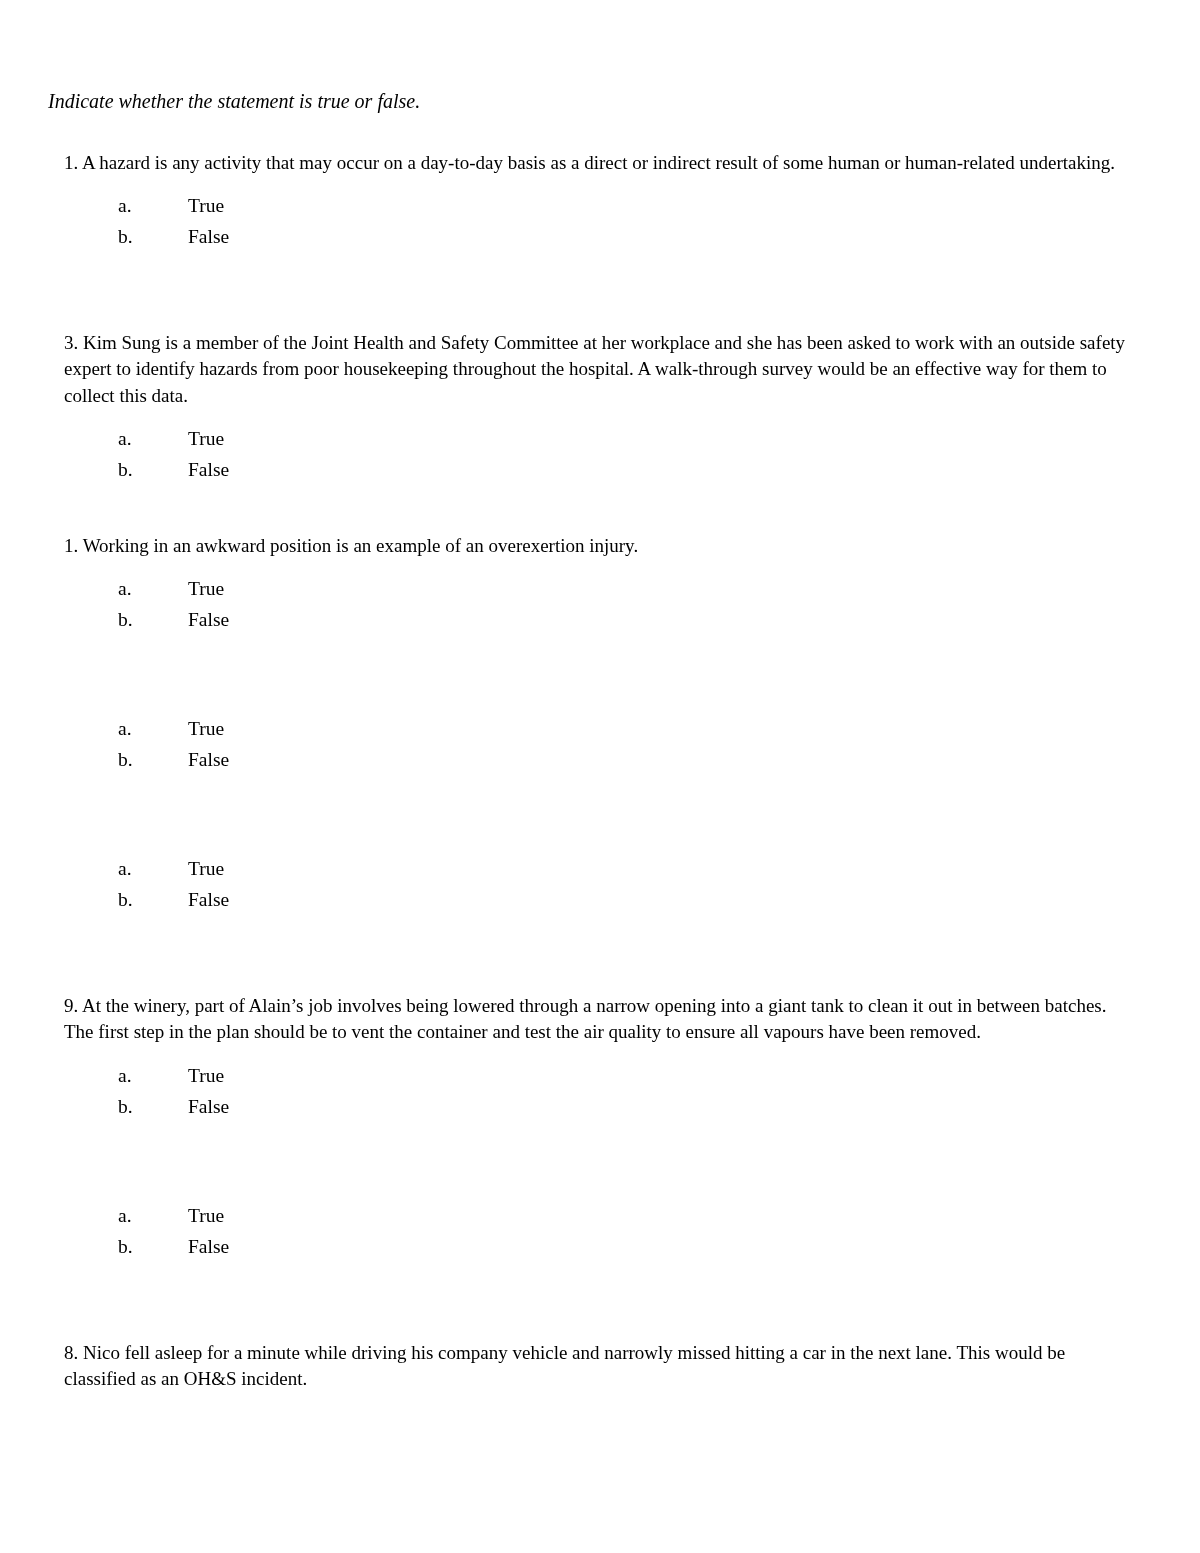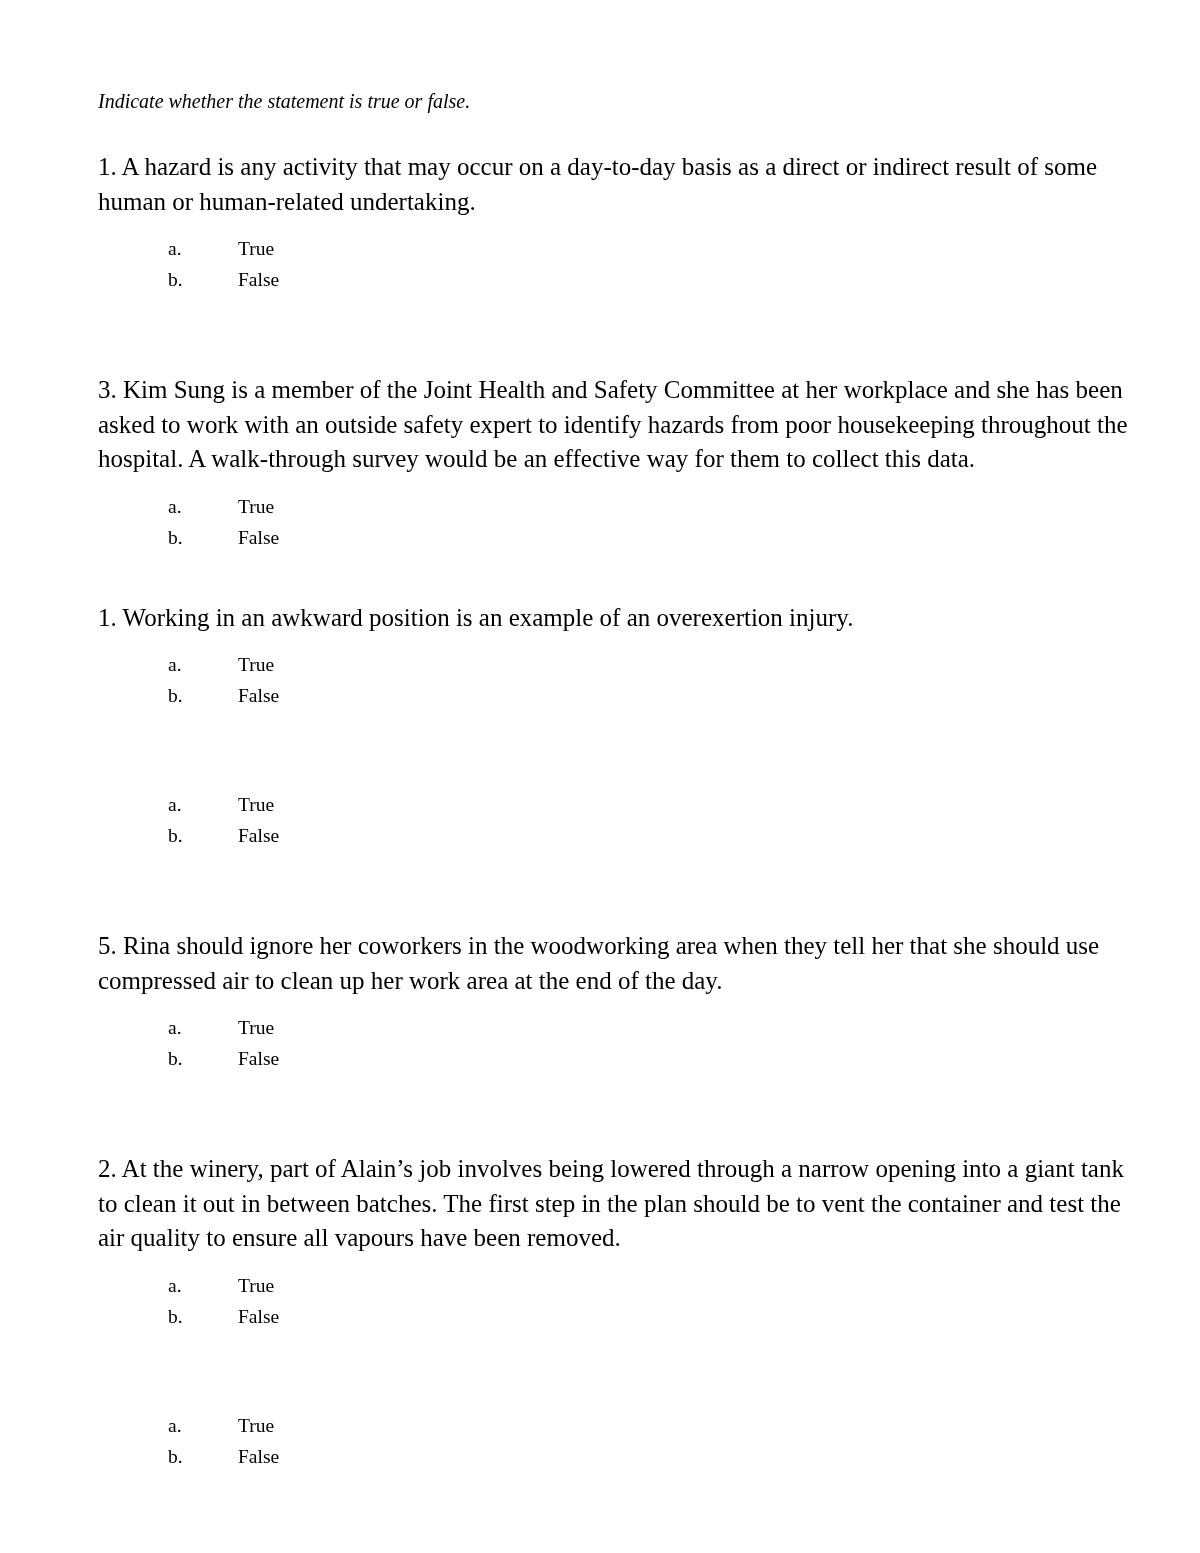--- a/index.html
+++ b/index.html
@@ -5,38 +5,38 @@
   html, body {
     margin: 0;
     padding: 0;
     background: #ffffff;
   }
   .page {
     width: 1200px;
     height: 1553px;
     background: #ffffff;
     box-sizing: border-box;
-    padding: 88px 70px 0 98px;
+    padding: 88px 70px 0 48px;
     font-family: "Liberation Serif", serif;
     color: #000000;
     overflow: hidden;
   }
   .instructions {
     font-style: italic;
     font-size: 20px;
     line-height: 1.3;
     margin: 0 0 36px 0;
   }
   .question {
     margin-bottom: 0;
   }
   .q-text {
-    font-size: 25px;
+    font-size: 19px;
     line-height: 1.38;
-    margin: 0 0 14px 0;
+    margin: 0 0 14px 16px;
   }
   .options {
     margin: 0 0 0 0;
   }
   .option {
     display: flex;
     align-items: baseline;
     padding-left: 70px;
     font-size: 19.5px;
     line-height: 31px;
@@ -114,36 +114,35 @@
       </div>
       <div class="option">
         <span class="opt-letter">b.</span>
         <span class="opt-label">False</span>
       </div>
     </div>
   </div>
   <div class="gap-lg"></div>
 
   <div class="question">
-    <p class="q-text">5. Rina should ignore her coworkers in the woodworking area when they tell her that she should use compressed air to clean up her work area at the end of the day.</p>
     <div class="options">
       <div class="option">
         <span class="opt-letter">a.</span>
         <span class="opt-label">True</span>
       </div>
       <div class="option">
         <span class="opt-letter">b.</span>
         <span class="opt-label">False</span>
       </div>
     </div>
   </div>
   <div class="gap-lg"></div>
 
   <div class="question">
-    <p class="q-text">2. At the winery, part of Alain’s job involves being lowered through a narrow opening into a giant tank to clean it out in between batches. The first step in the plan should be to vent the container and test the air quality to ensure all vapours have been removed.</p>
+    <p class="q-text">9. At the winery, part of Alain’s job involves being lowered through a narrow opening into a giant tank to clean it out in between batches. The first step in the plan should be to vent the container and test the air quality to ensure all vapours have been removed.</p>
     <div class="options">
       <div class="option">
         <span class="opt-letter">a.</span>
         <span class="opt-label">True</span>
       </div>
       <div class="option">
         <span class="opt-letter">b.</span>
         <span class="opt-label">False</span>
       </div>
     </div>

